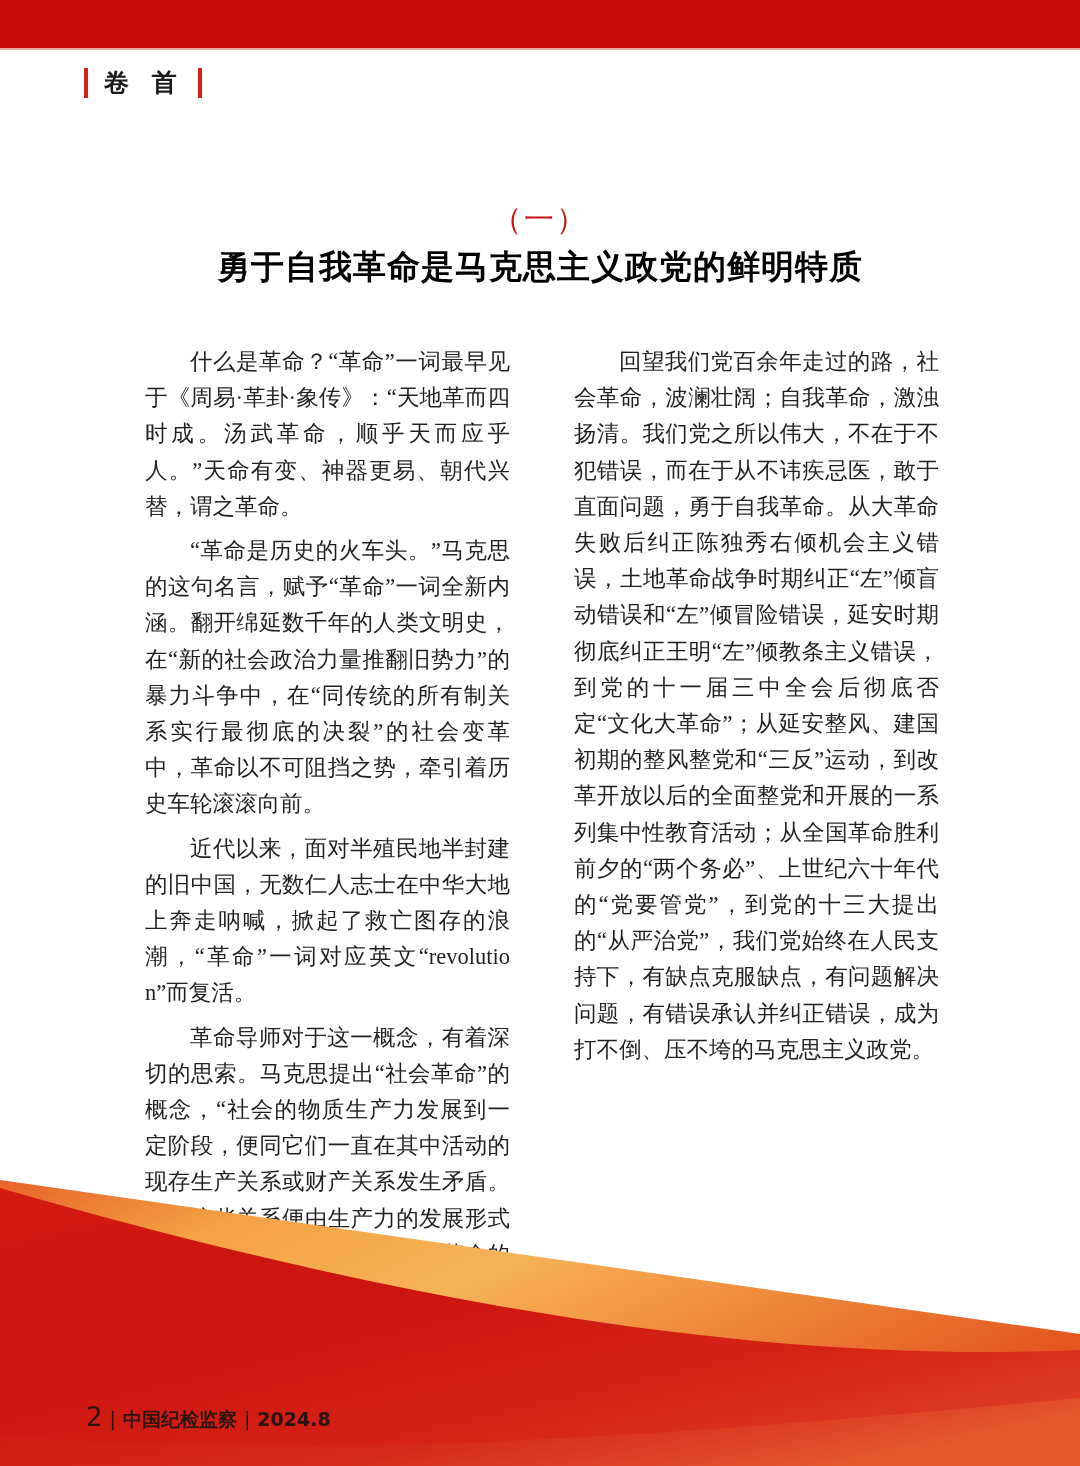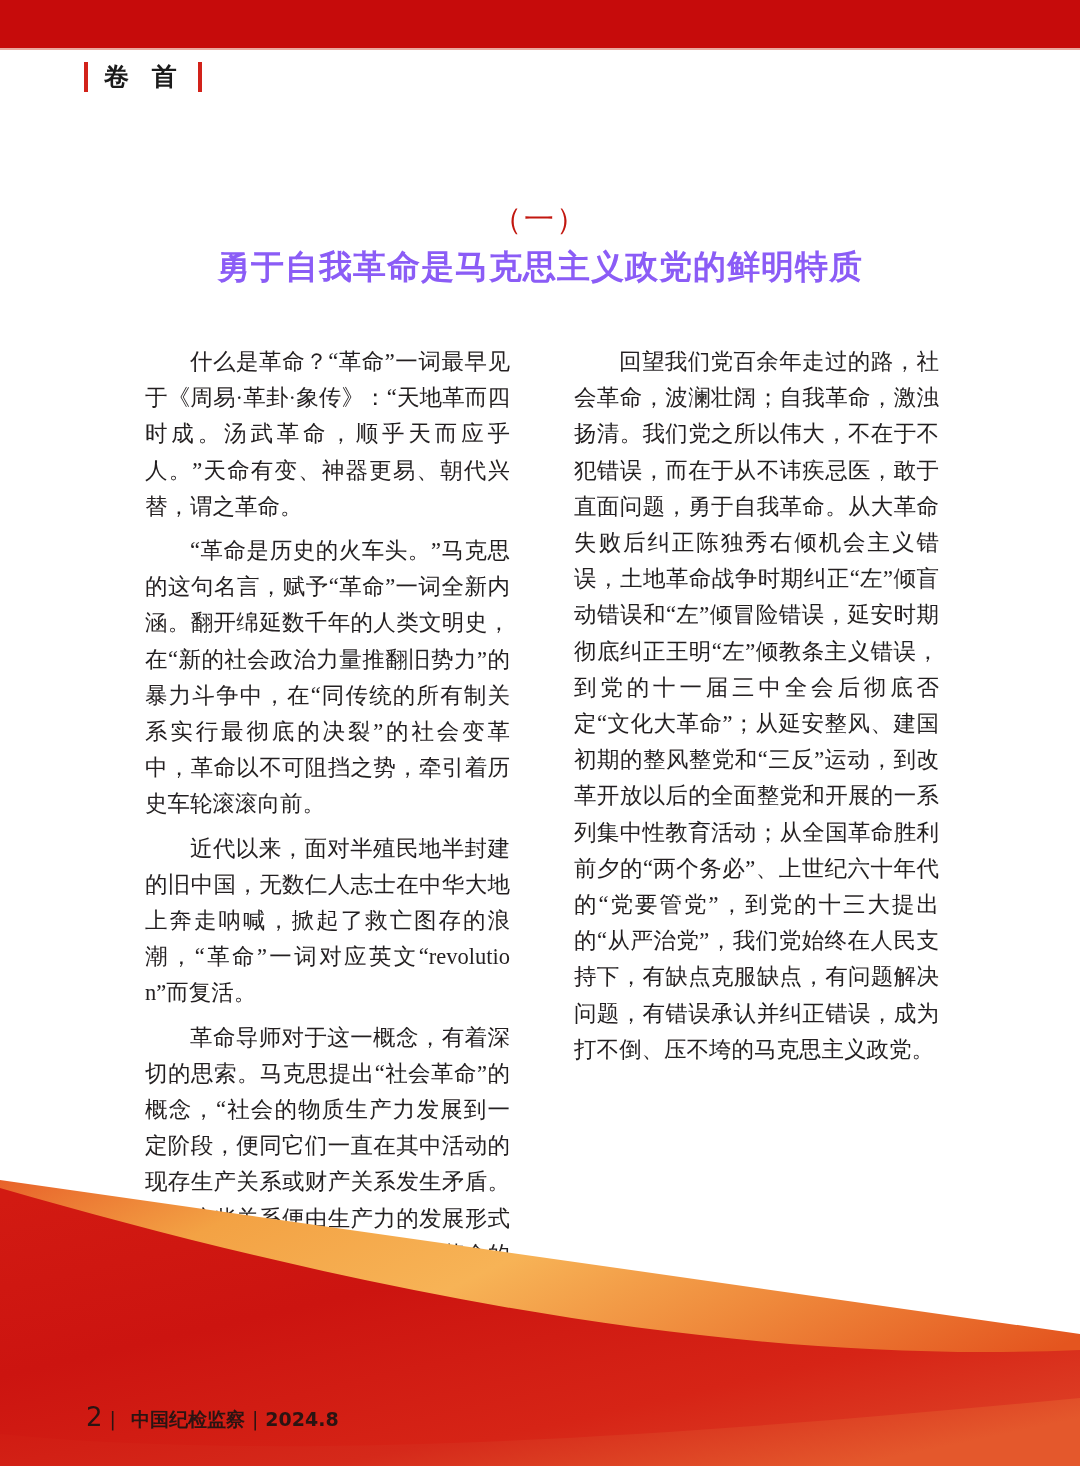--- a/index.html
+++ b/index.html
@@ -32,21 +32,21 @@
     height: 2px;
     background: #e9a9a0;
   }
 
   
   #runhead {
     position: absolute;
     left: 84px;
     top: 62px;
     display: flex;
-    align-items: flex-start;
+    align-items: flex-end;
     height: 36px;
   }
   .runhead-rule {
     width: 4px;
     height: 30px;
     background: #d2221a;
     display: block;
   }
   #runhead-label {
     font-family: "DejaVu Sans", "Liberation Sans", sans-serif;
@@ -71,21 +71,21 @@
     font-family: "Liberation Serif", "DejaVu Serif", serif;
     font-size: 30px;
     color: #c2170f;
     letter-spacing: 2px;
     line-height: 42px;
   }
   #article-title {
     font-family: "DejaVu Sans", "Liberation Sans", sans-serif;
     font-size: 33px;
     font-weight: 700;
-    color: #8b5cf6;
+    color: #000000;
     letter-spacing: 1px;
     line-height: 46px;
     margin-top: 4px;
   }
 
   
   #body-area {
     position: absolute;
     left: 137px;
     top: 336px;
@@ -137,21 +137,20 @@
   .footer-sep {
     font-size: 19px;
     padding: 0 7px;
     line-height: 26px;
   }
   #footer-magazine {
     font-size: 19px;
     font-weight: 700;
     line-height: 26px;
     letter-spacing: 0px;
-    margin-left: 8px;
   }
   #footer-issue {
     font-size: 19px;
     font-weight: 700;
     line-height: 26px;
     text-align: center;
   }
 </style>
 </head>
 <body>

